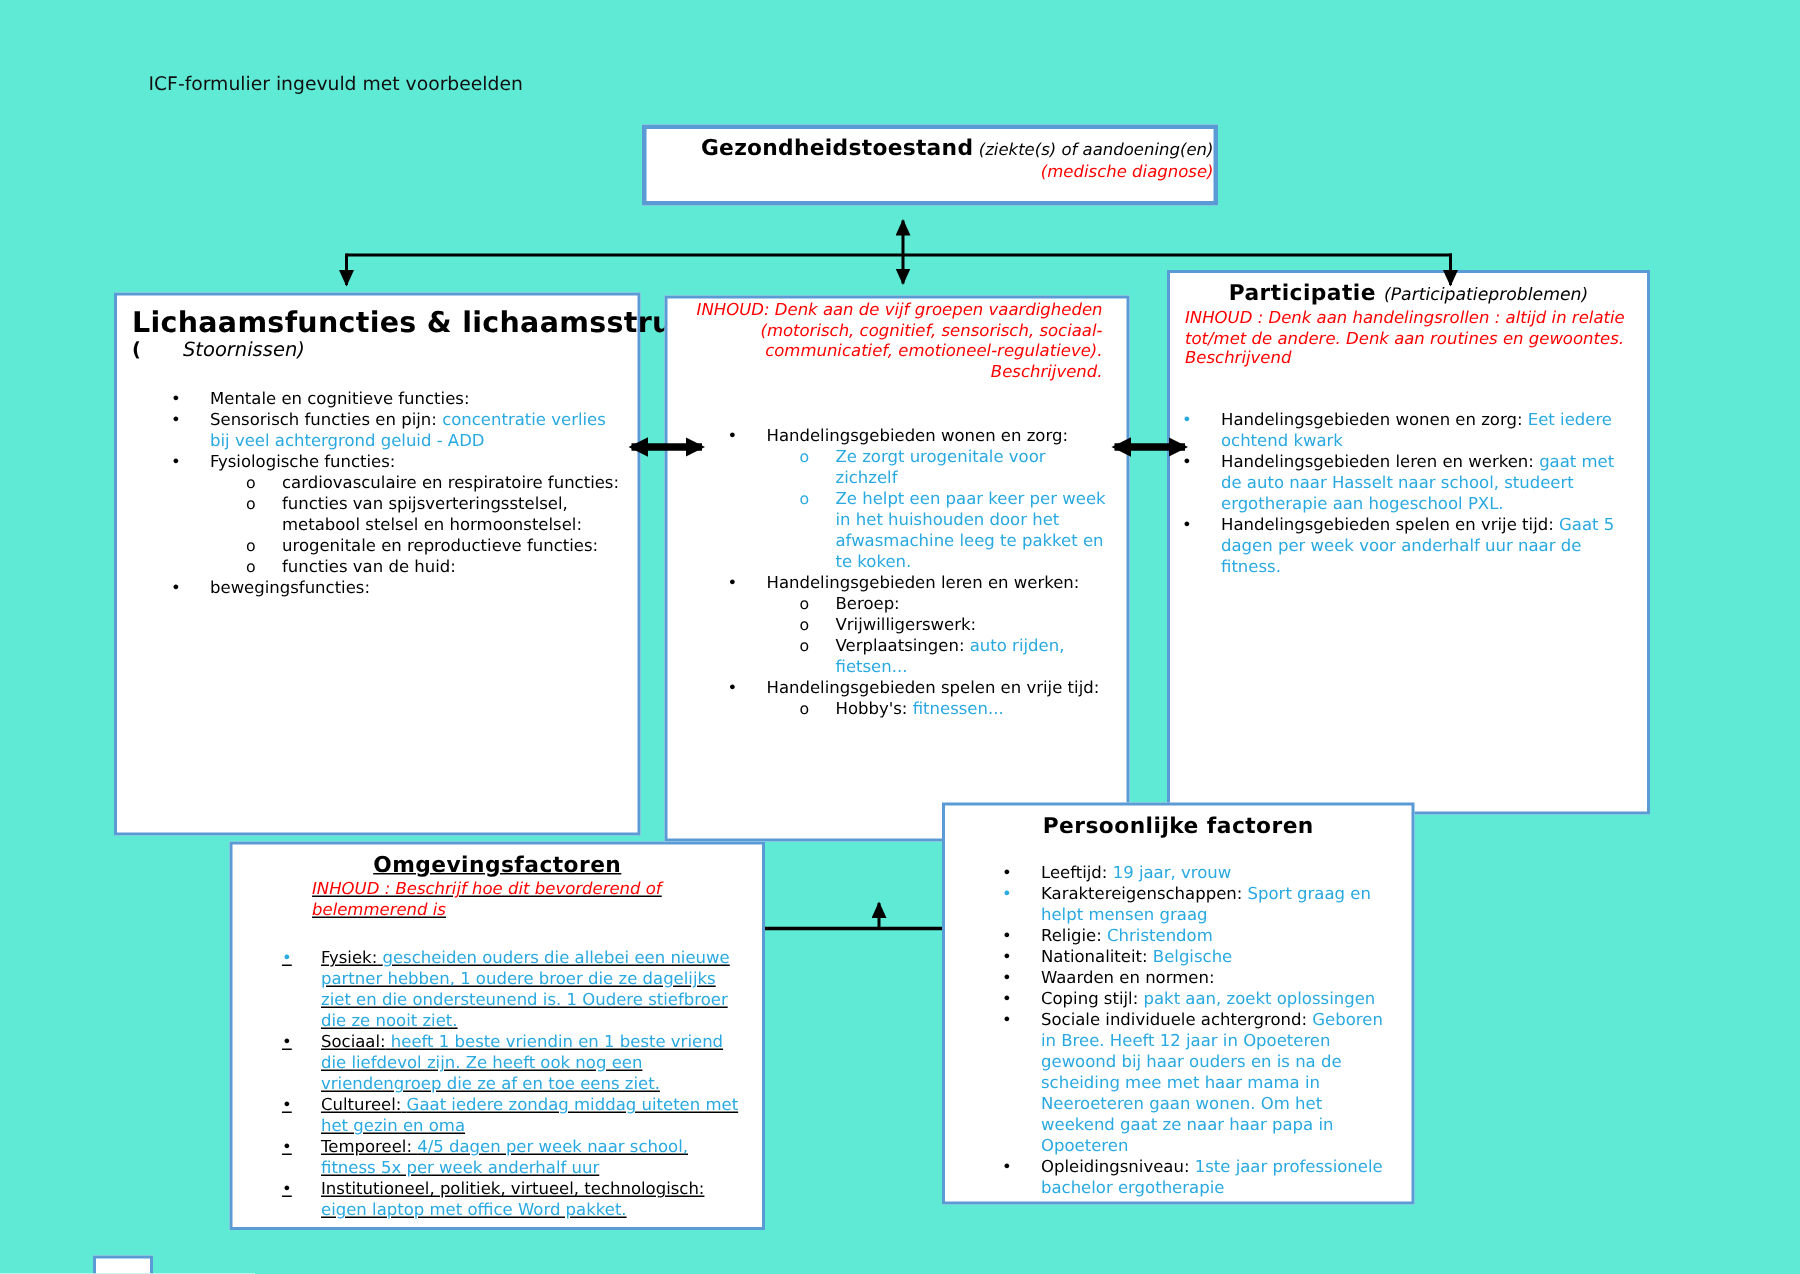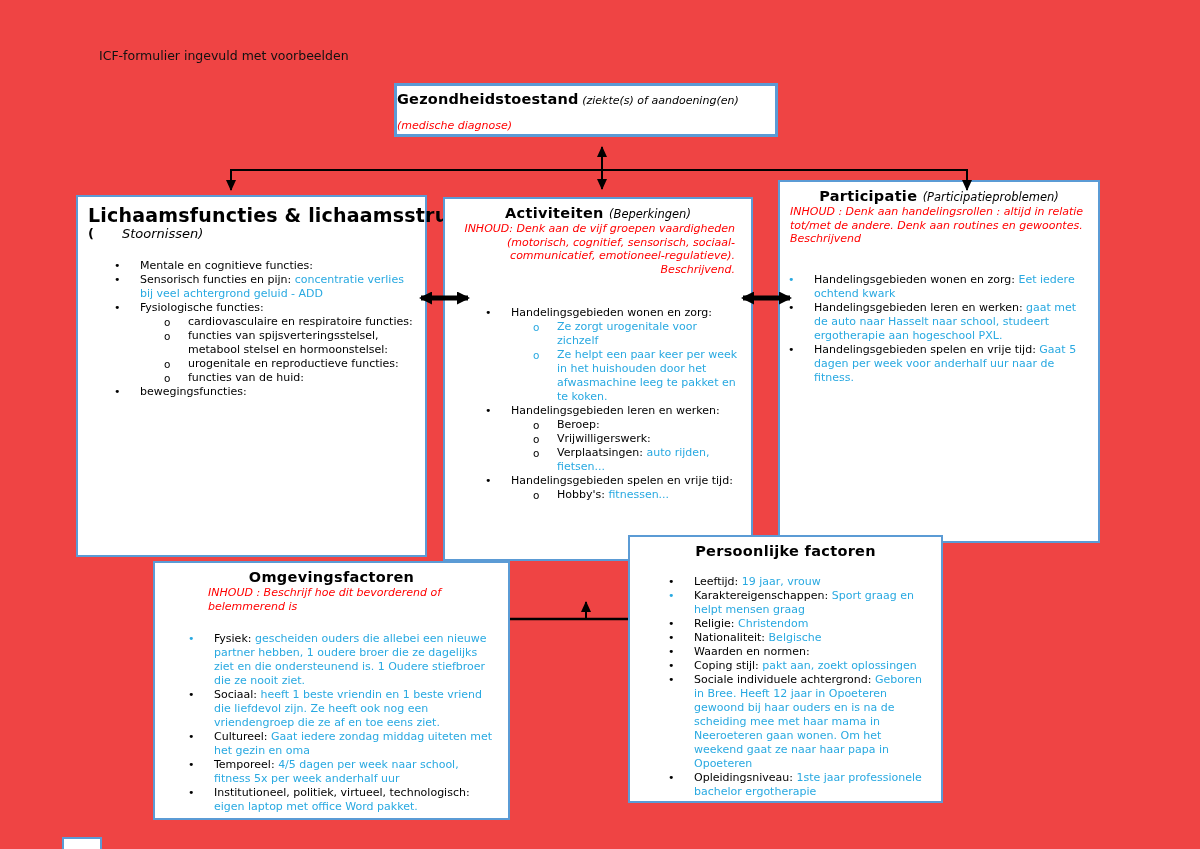--- a/index.html
+++ b/index.html
@@ -1,31 +1,31 @@
 <!DOCTYPE html>
 <html style="--border: #5B9BD5; --ex: #29A9E1; --red: #FF0000;"><head>
 <meta charset="utf-8">
 <style>
   html,body{margin:0;padding:0;background:#fff;}
-  .canvas{position:relative;width:1200px;height:849px;background:#ef4444;overflow:hidden;
+  .canvas{position:relative;width:1200px;height:849px;background:#5eead4;overflow:hidden;
           font-family:"DejaVu Sans","Liberation Sans",sans-serif;color:#000;}
   .header-label{position:absolute;left:99px;top:48px;font-size:12.5px;color:#111;}
   .box{position:absolute;background:#fff;border:2px solid var(--border,#5B9BD5);box-sizing:border-box;}
   
-  .top-box{left:394px;top:83px;width:384px;height:54px;border-width:3px;text-align:left;padding-top:5px;}
+  .top-box{left:428px;top:83px;width:384px;height:54px;border-width:3px;text-align:right;padding-top:5px;}
   .tb1{font-size:11.5px;white-space:nowrap;}
   .tb1 .bt{font-weight:bold;font-size:14.5px;letter-spacing:.2px;}
   .tb1 .it{font-style:italic;font-size:11px;}
-  .tb2{font-size:11px;font-style:italic;color:var(--red,#FF0000);margin-top:12px;}
+  .tb2{font-size:11px;font-style:italic;color:var(--red,#FF0000);margin-top:1px;}
   
   .left-box{left:76px;top:195px;width:351px;height:362px;}
   .mid-box{left:443px;top:197px;width:310px;height:364px;}
   .right-box{left:778px;top:180px;width:322px;height:363px;}
   
-  .env-box{left:153px;top:561px;width:357px;height:259px;overflow:hidden;}
+  .env-box{left:153px;top:561px;width:357px;height:259px;overflow:hidden;text-decoration:underline;}
   .pers-box{left:628px;top:535px;width:315px;height:268px;overflow:hidden;}
   .lb-title{font-weight:bold;font-size:19px;padding:7px 10px 0;white-space:nowrap;letter-spacing:.2px;}
   .lb-sub{font-size:13px;padding:0 10px;}
   .lb-sub .op{font-weight:bold;}
   .lb-sub .em{font-style:italic;margin-left:28px;}
   .c-title{font-weight:bold;font-size:14.5px;text-align:center;padding-top:6px;letter-spacing:.3px;white-space:nowrap;}
   .c-title .sub{font-weight:normal;font-style:italic;font-size:11.5px;letter-spacing:0;}
   .inhoud{color:var(--red,#FF0000);font-style:italic;font-size:11px;line-height:13.5px;margin-top:1px;}
   .mid-box .inhoud{text-align:right;padding:0 16px;}
   .right-box .inhoud{padding:0 10px;}
@@ -104,21 +104,20 @@
         </div>
 
         <div class="item">
           <span class="marker">•</span>
           <span class="text"><span class="lbl">bewegingsfuncties:</span> </span>
         </div>
       </div>
   </div>
 
   <div class="box mid-box">
-    <div class="c-title"><span>Activiteiten</span> <span class="sub">(Beperkingen)</span></div>
     <div class="inhoud">INHOUD: Denk aan de vijf groepen vaardigheden (motorisch, cognitief, sensorisch, sociaal-communicatief, emotioneel-regulatieve). Beschrijvend.</div>
     <div class="items">
 
         <div class="item">
           <span class="marker">•</span>
           <span class="text"><span class="lbl">Handelingsgebieden wonen en zorg:</span> </span>
         </div>
 
         <div class="item sub blue-marker">
           <span class="marker">o</span>

